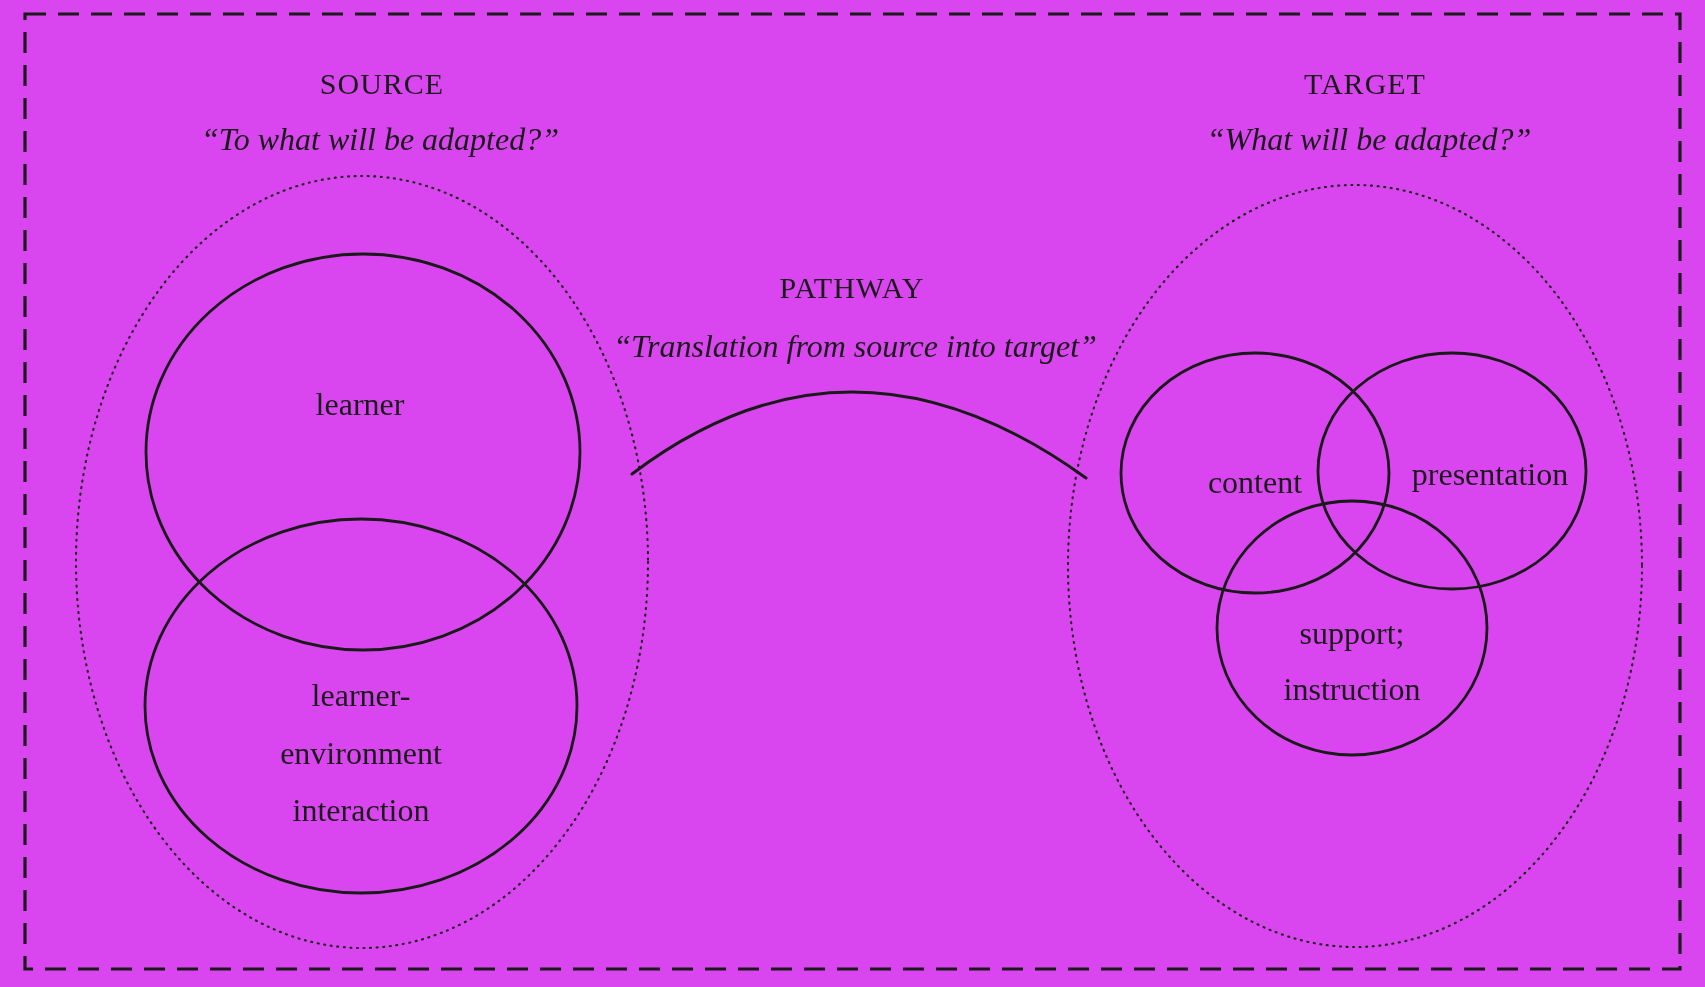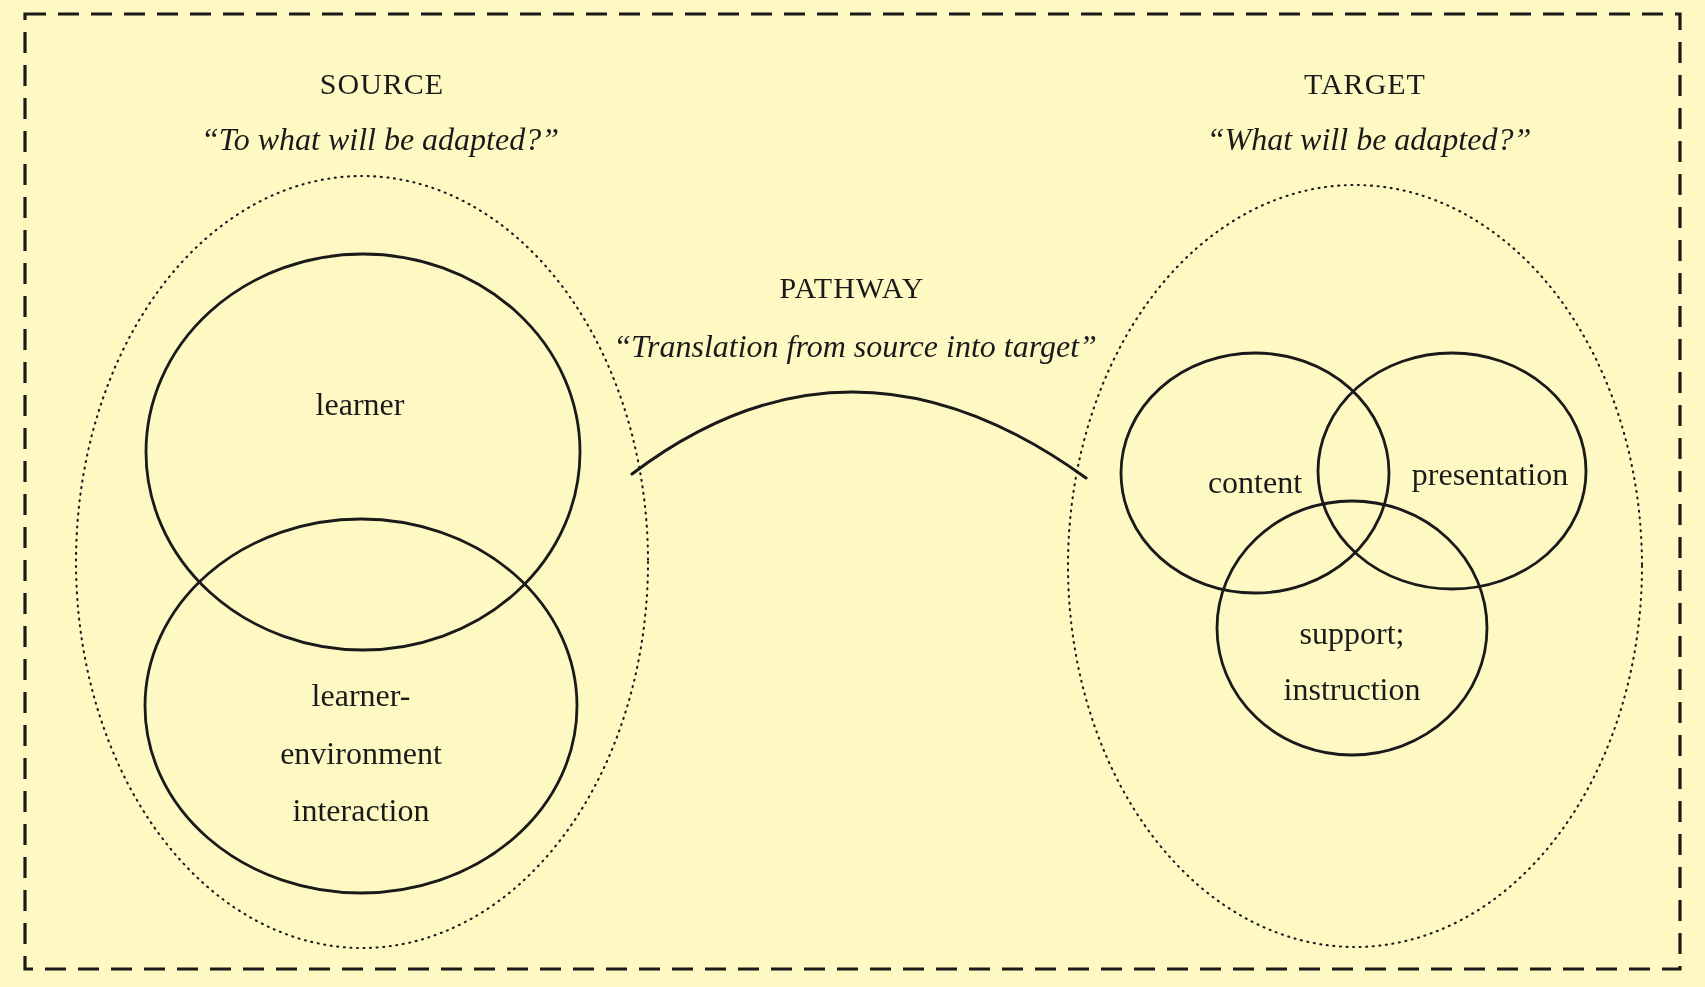--- a/index.html
+++ b/index.html
@@ -4,21 +4,21 @@
 <style>
   html, body {
     margin: 0;
     padding: 0;
     background: #ffffff;
   }
   .page {
     position: relative;
     width: 1705px;
     height: 987px;
-    background: #fef9c3;
+    background: #d946ef;
     font-family: "Liberation Serif", "DejaVu Serif", serif;
     text-align: center;
   }
   svg { display: block; }
 
   .shape {
     fill: none;
     stroke: #1a1a1a;
   }
   .solid-ellipse   { stroke-width: 2.8; }

